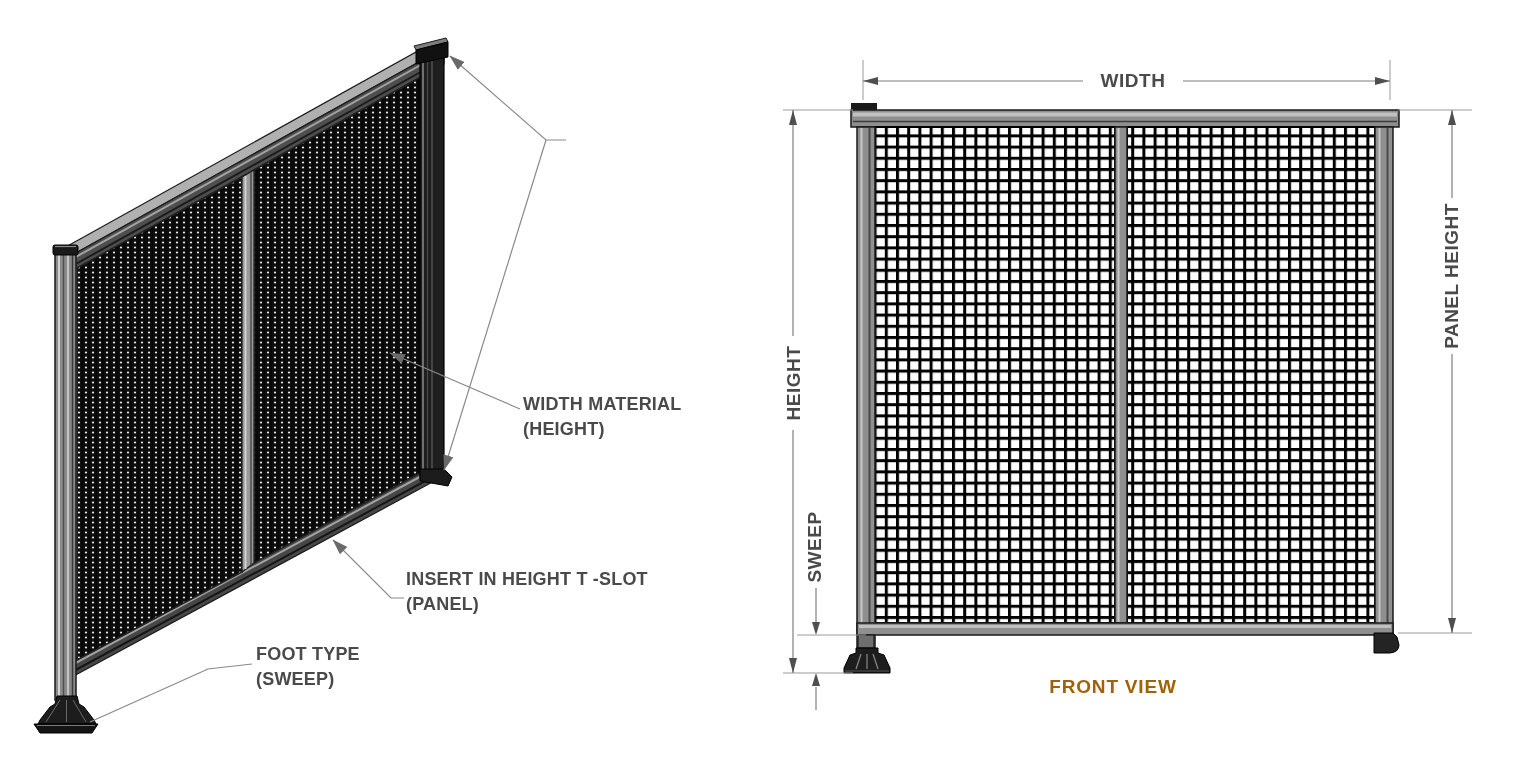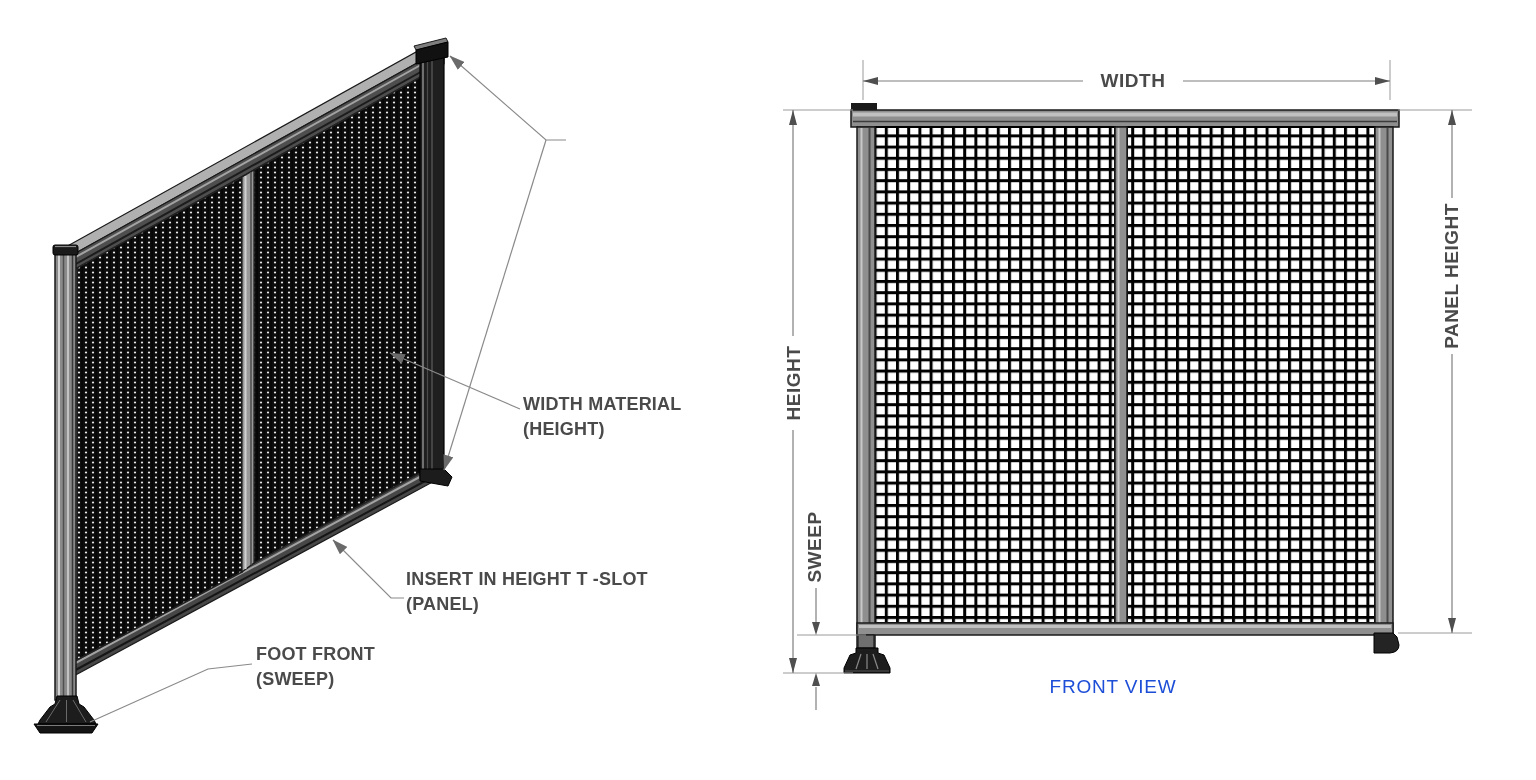--- a/index.html
+++ b/index.html
@@ -27,23 +27,23 @@
     font-weight:bold;
     white-space:nowrap;
     transform:translate(-50%,-50%);
     letter-spacing:0.5px;
   }
   .dim-label.vertical{
     transform:translate(-50%,-50%) rotate(-90deg);
   }
   .view-caption{
     position:absolute;
-    color:#1d4ed8;
+    color:#a16207;
     font-size:19px;
-    font-weight:normal;
+    font-weight:bold;
     letter-spacing:0.8px;
     white-space:nowrap;
     transform:translate(-50%,-50%);
   }
 </style>
 </head>
 <body>
 
 <div class="canvas">
 
@@ -215,21 +215,21 @@
     <div>WIDTH MATERIAL</div>
     <div>(HEIGHT)</div>
   </div>
 
   <div class="callout" style="left:406px;top:567px;">
     <div>INSERT IN HEIGHT T -SLOT</div>
     <div>(PANEL)</div>
   </div>
 
   <div class="callout" style="left:256px;top:642px;">
-    <div>FOOT FRONT</div>
+    <div>FOOT TYPE</div>
     <div>(SWEEP)</div>
   </div>
 
   <div class="dim-label" style="left:1133px;top:81px;">WIDTH</div>
 
   <div class="dim-label vertical" style="left:794px;top:383px;">HEIGHT</div>
 
   <div class="dim-label vertical" style="left:815px;top:547px;">SWEEP</div>
 
   <div class="dim-label vertical" style="left:1452px;top:276px;">PANEL HEIGHT</div>

